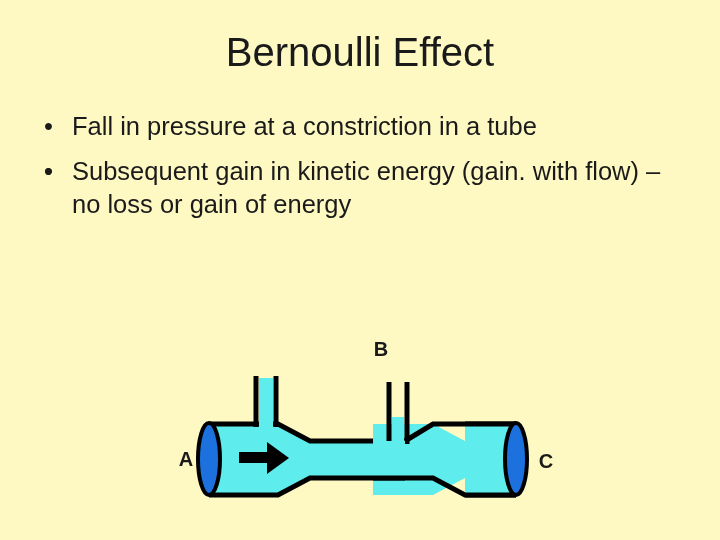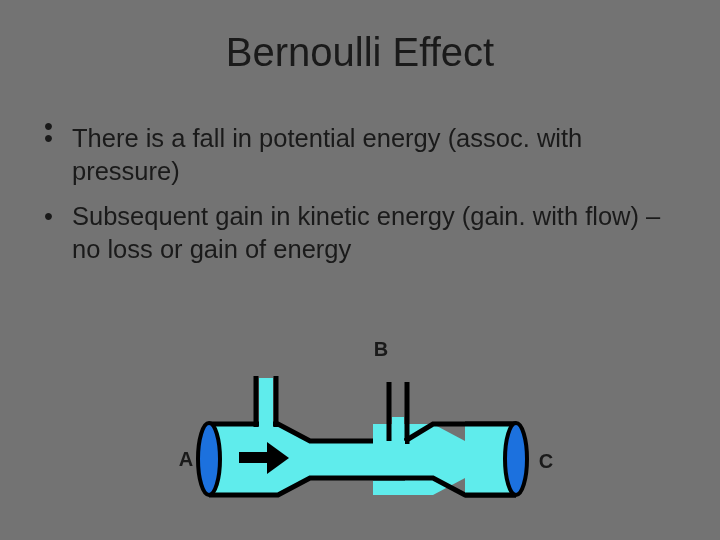--- a/index.html
+++ b/index.html
@@ -11,21 +11,21 @@
     width: 720px;
     height: 540px;
     background: #ffffff;
     font-family: "Liberation Sans", sans-serif;
     overflow: hidden;
   }
   .slide {
     position: relative;
     width: 720px;
     height: 540px;
-    background: #737373;
+    background: #fef9c3;
     box-sizing: border-box;
   }
 
   
   .slide-title {
     position: absolute;
     left: 0;
     top: 28px;
     width: 720px;
     text-align: center;
@@ -88,24 +88,24 @@
 </head>
 <body>
 
 <div class="slide">
 
   <div class="slide-title">Bernoulli Effect</div>
 
   <ul class="body-list">
     <li class="bullet-item">
       <span class="bullet-dot">•</span>
+      <span>Fall in pressure at a constriction in a tube</span>
     </li>
     <li class="bullet-item">
       <span class="bullet-dot">•</span>
-      <span>There is a fall in potential energy (assoc. with pressure)</span>
     </li>
     <li class="bullet-item">
       <span class="bullet-dot">•</span>
       <span>Subsequent gain in kinetic energy (gain. with flow) – no loss or gain of energy</span>
     </li>
   </ul>
 
   <div class="diagram-wrap">
     <svg class="diagram-svg" viewBox="0 0 400 176">
 

